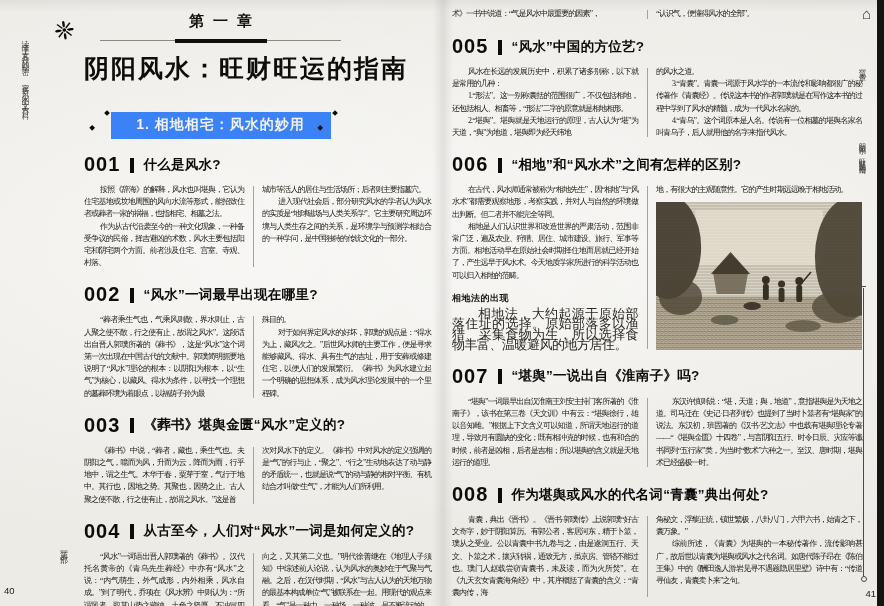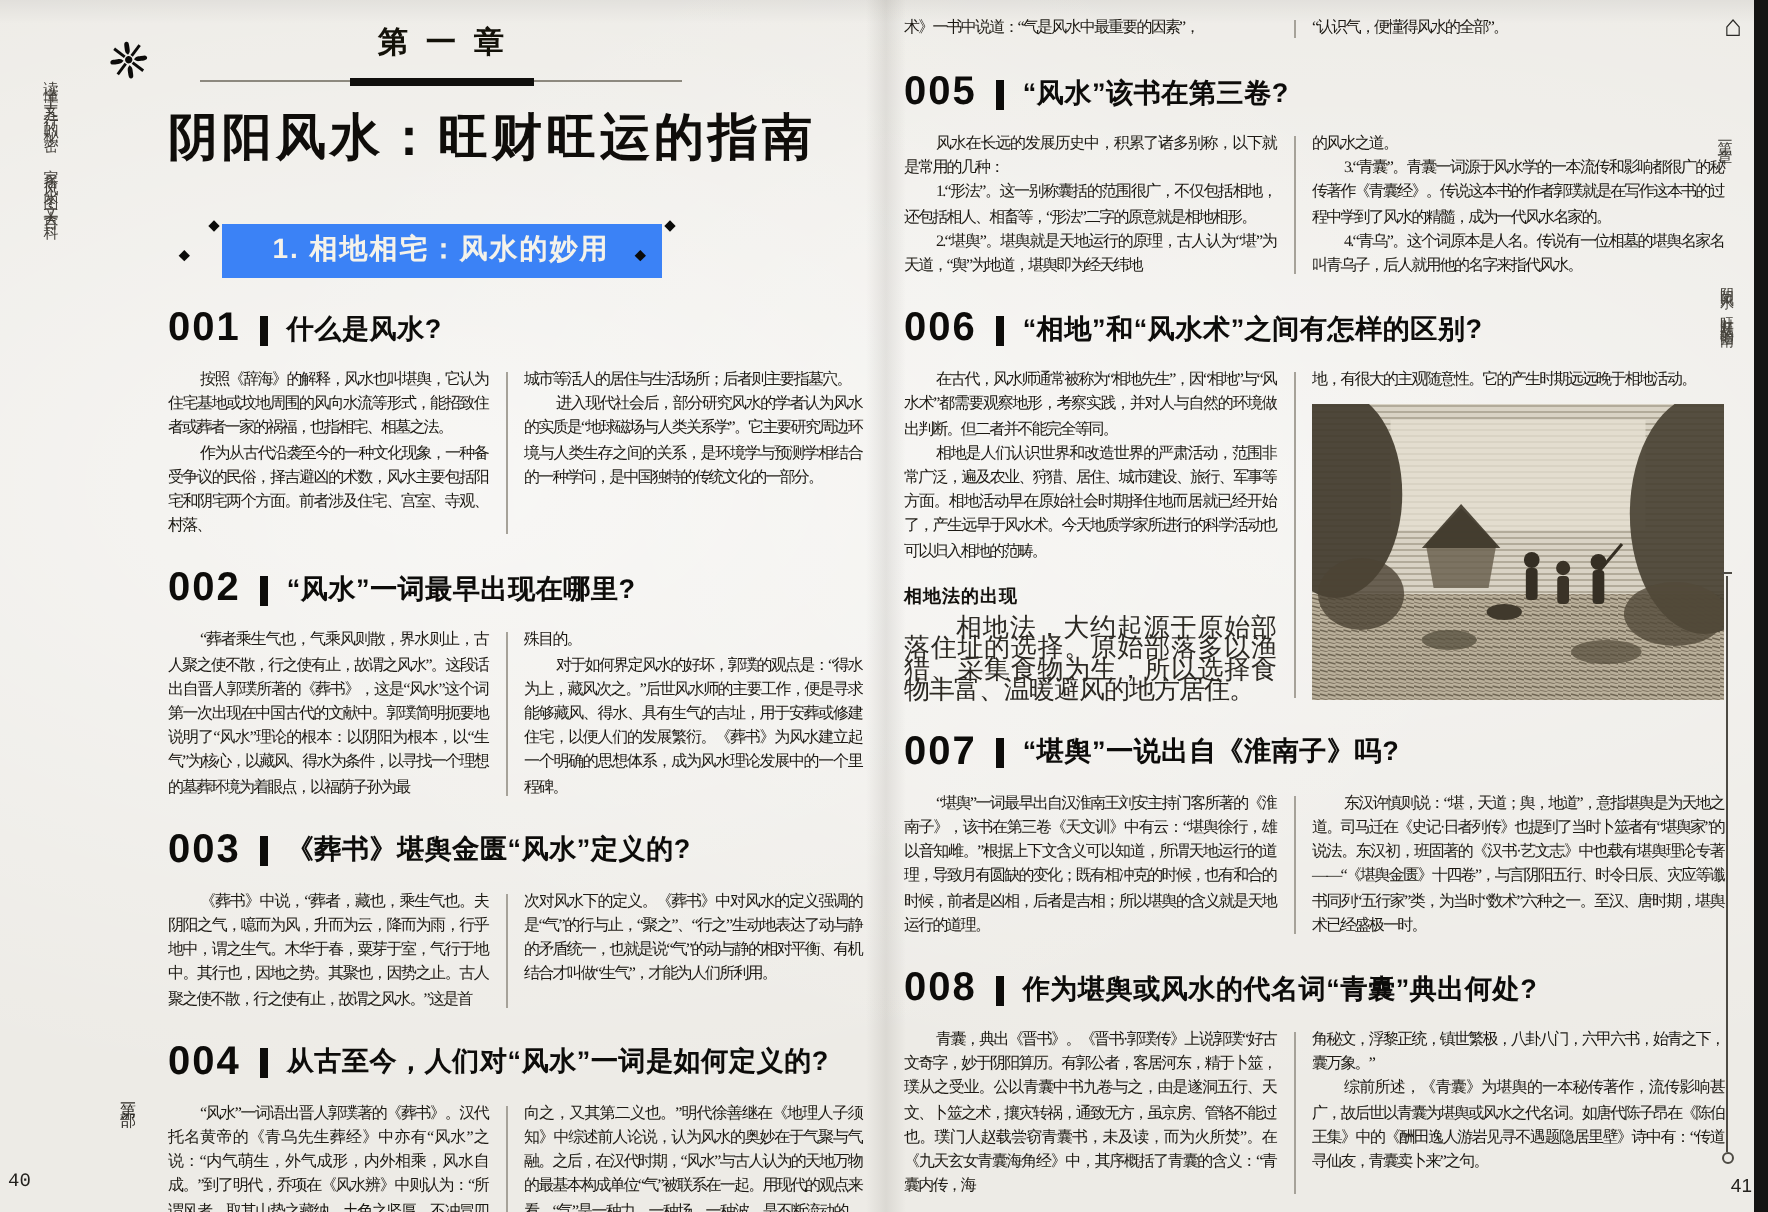--- a/index.html
+++ b/index.html
@@ -12,21 +12,21 @@
   .gutter{position:absolute;left:433px;top:0;width:20px;height:606px;
     background:linear-gradient(90deg, transparent, rgba(60,55,45,.10) 50%, transparent);}
   .edge-strip{position:absolute;right:0;top:0;width:7px;height:606px;background:#141413;}
 
   
   .m-left{position:absolute;left:0;top:0;width:84px;height:606px;}
   .stamp{position:absolute;left:54px;top:16px;font-size:25px;color:#0c0b0a;transform:rotate(-8deg);}
   .spine-v{writing-mode:vertical-rl;text-orientation:upright;font-family:"Liberation Sans",sans-serif;}
   .lp-spine-title{position:absolute;left:20px;top:34px;font-size:7.5px;letter-spacing:3.5px;color:#403d37;}
   .lp-spine-part{position:absolute;left:57px;top:545px;font-size:8px;letter-spacing:2px;color:#2c2a25;}
-  .lp-pagenum{position:absolute;left:4px;top:585px;font-size:9.5px;color:#23211d;font-family:Liberation Mono, monospace;}
+  .lp-pagenum{position:absolute;left:4px;top:585px;font-size:9.5px;color:#23211d;font-family:Liberation Sans, sans-serif;}
 
   .m-right{position:absolute;right:7px;top:0;width:28px;height:606px;}
   .roof-icon{position:absolute;right:6px;top:6px;font-size:15px;color:#2b2a27;}
   .rp-spine-chapter{position:absolute;right:10px;top:64px;font-size:7.5px;letter-spacing:2px;color:#3a3832;}
   .rp-spine-title{position:absolute;right:10px;top:138px;font-size:7px;letter-spacing:1.5px;color:#45423b;}
   .rp-rule{position:absolute;right:13px;top:288px;width:1px;height:288px;background:#4d4a43;}
   .rp-rule::before{content:'';position:absolute;top:-2px;left:-2px;width:5px;height:1px;background:#4d4a43;}
   .rp-rule::after{content:'';position:absolute;bottom:-6px;left:-2.5px;width:4px;height:4px;border:1px solid #4d4a43;border-radius:50%;background:#edebe6;}
   .rp-pagenum{position:absolute;right:1px;top:588px;font-size:9.5px;color:#23211d;font-family:"Liberation Sans",sans-serif;}
 
@@ -172,21 +172,21 @@
       <div class="vsep"></div>
       <div class="col c2 cont">
           <p>“认识气，便懂得风水的全部”。</p>
         </div>
     </div>
 
     <section class="article">
       <header class="art-head">
         <span class="art-num">005</span>
         <span class="art-bar"></span>
-        <span class="art-title">“风水”该书在第三卷?</span>
+        <span class="art-title">“风水”中国的方位艺?</span>
       </header>
       <div class="art-body">
         <div class="col">
             <p>风水在长远的发展历史中，积累了诸多别称，以下就是常用的几种：</p>
             <p>1.“形法”。这一别称囊括的范围很广，不仅包括相地，还包括相人、相畜等，“形法”二字的原意就是相地相形。</p>
             <p>2.“堪舆”。堪舆就是天地运行的原理，古人认为“堪”为天道，“舆”为地道，堪舆即为经天纬地</p>
           </div>
         <div class="vsep"></div>
         <div class="col c2 cont">
             <p>的风水之道。</p>

